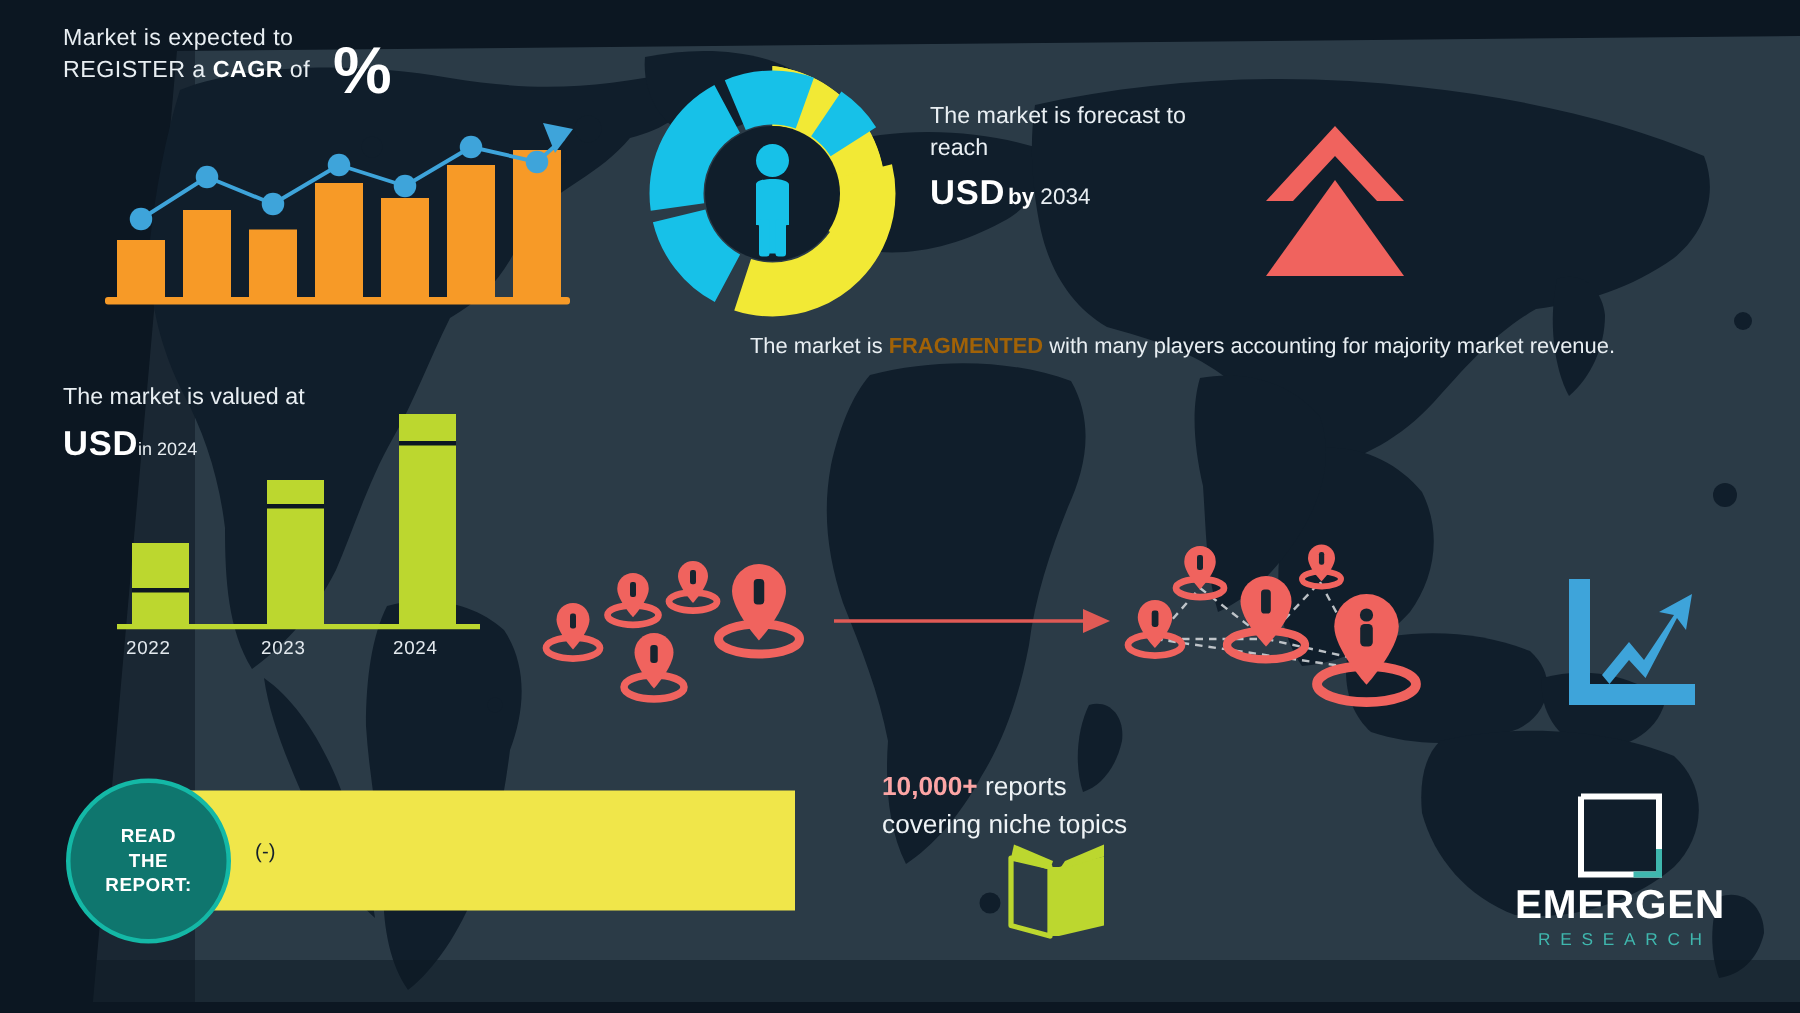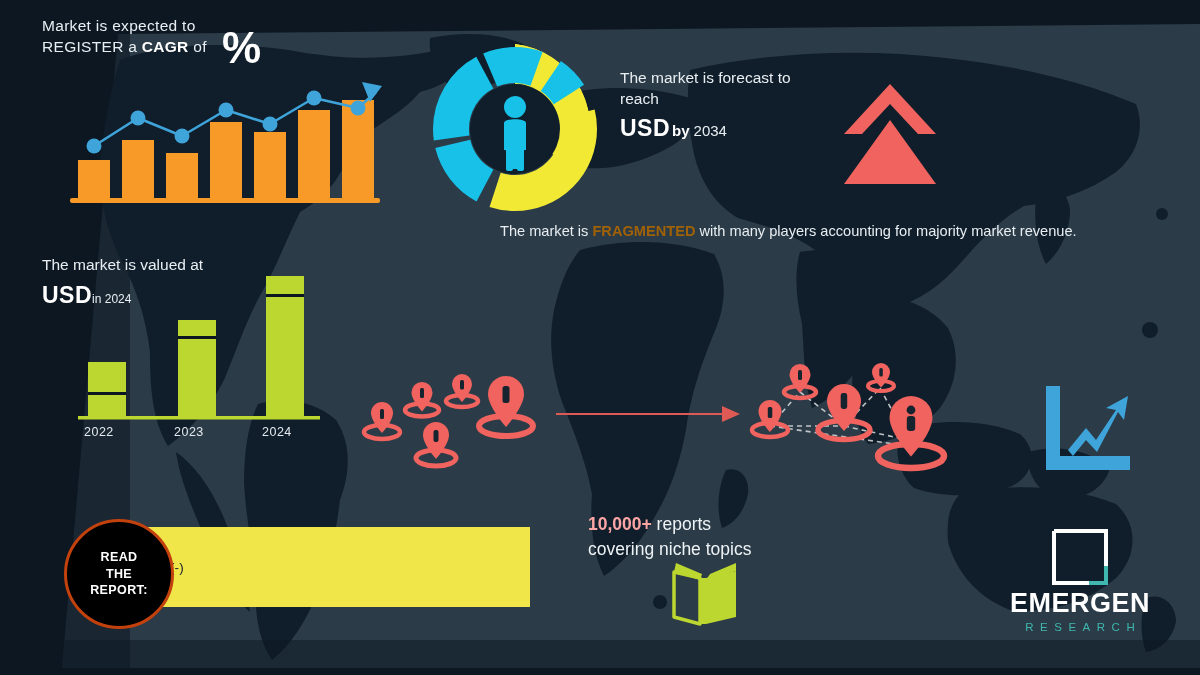--- a/index.html
+++ b/index.html
@@ -71,22 +71,22 @@
     position:absolute; left:75px; top:8px; width:407px; height:80px;
     background:#f0e64a;
   }
   #cta-title {
     position:absolute; left:165px; top:519px; width:330px; height:96px;
     display:flex; align-items:center; z-index:7;
     font-size:13.5px; font-weight:bold; color:#15202b; letter-spacing:.1px;
   }
   #cta-title .dash { font-weight:normal; margin-left:5px; }
   #cta-circle {
-    position:absolute; left:64px; top:519px; width:110px; height:110px;
-    border-radius:50%; background:#000000; border:3px solid #c2410c; z-index:8;
+    position:absolute; left:44px; top:519px; width:110px; height:110px;
+    border-radius:50%; background:#0f766e; border:3px solid #14b8a6; z-index:8;
     display:flex; align-items:center; justify-content:center;
   }
   #cta-circle span {
     color:#ffffff; font-weight:bold; font-size:12.5px; line-height:1.35;
     text-align:center; letter-spacing:.4px;
   }
 
   
   #book-icon { left:670px; top:560px; width:72px; height:66px; z-index:5; }
 

